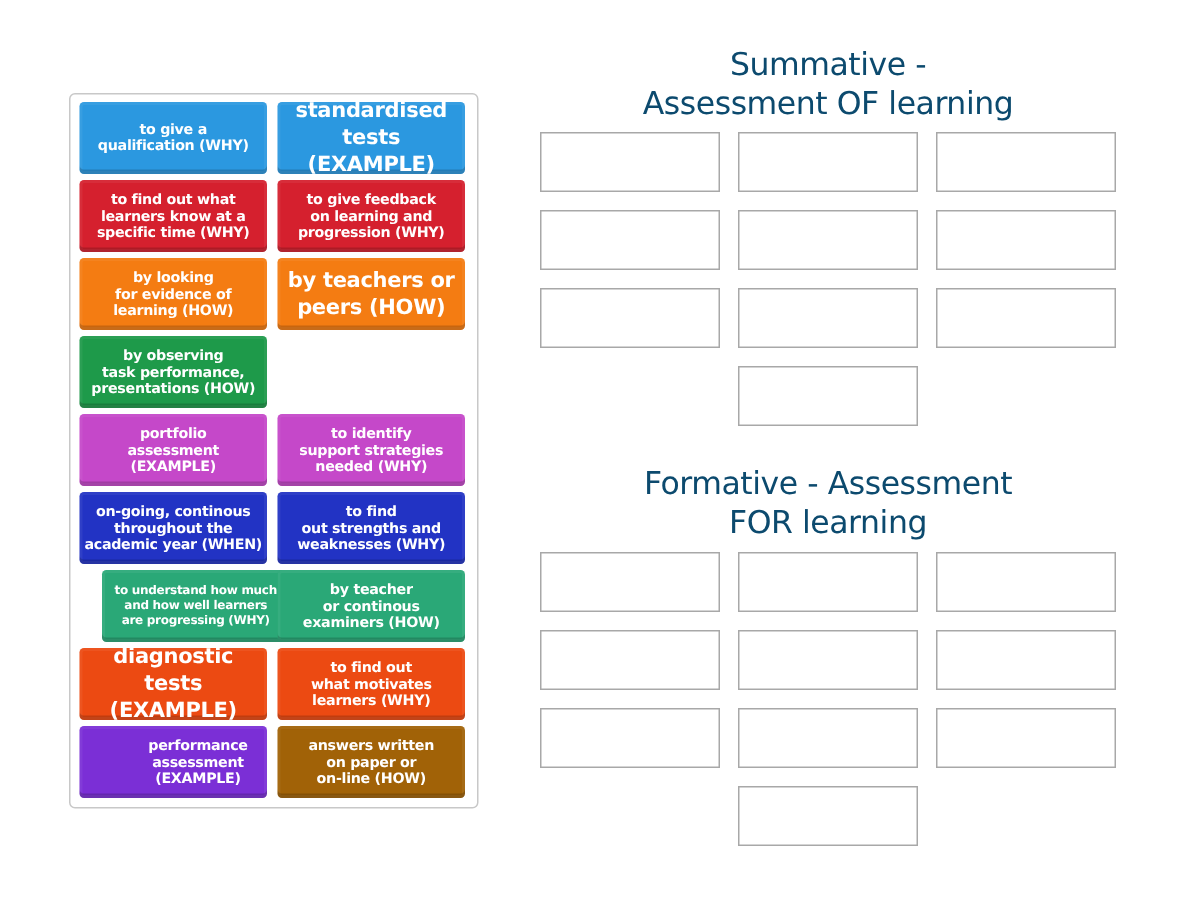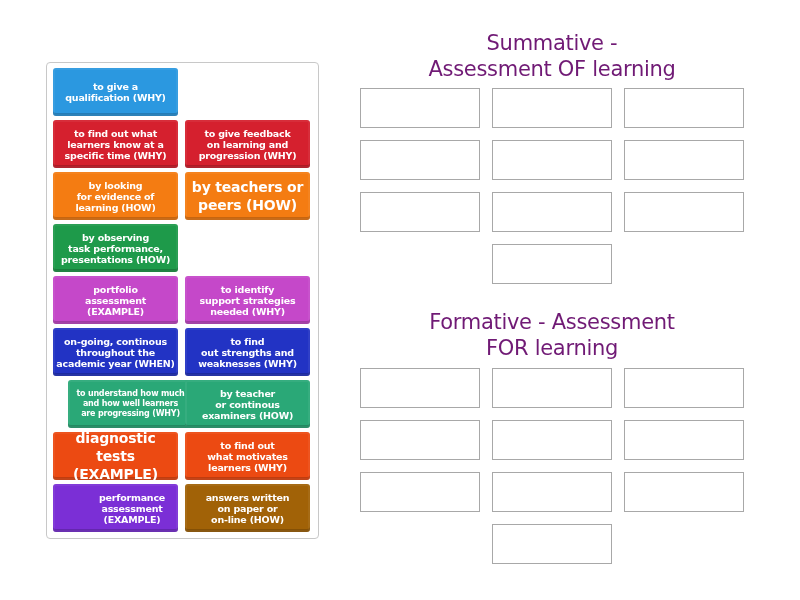--- a/index.html
+++ b/index.html
@@ -17,33 +17,35 @@
     font-size: 9.5px; line-height: 11px; padding: 2px 3px;
     box-shadow: inset 0 -3px 0 rgba(0,0,0,0.18), inset 0 0 0 2px rgba(255,255,255,0.06);
     cursor: grab; white-space: pre-line; letter-spacing: -0.2px;
   }
   .tile.big { font-size: 14px; line-height: 18px; font-weight: bold; }
   .tile.small { font-size: 8px; line-height: 10px; margin-left: 15px; }
 
   .heading {
     position: absolute; left: 360px; width: 384px; text-align: center;
     font-family: "DejaVu Sans", "Liberation Sans", sans-serif; font-size: 21px;
-    line-height: 26px; color: #701a75; white-space: pre-line; letter-spacing: -0.3px;
+    line-height: 26px; color: #0c4a6e; white-space: pre-line; letter-spacing: -0.3px;
   }
   .drop {
     position: absolute; width: 120px; height: 40px;
     border: 1px solid #a8a8a8; background: #fff;
   }
 </style>
 </head>
 <body>
 
 <div class="tray" id="tray">
     <div class="tile" style="left: 6px; top: 5px; background: rgb(43, 152, 224);">to give a
 qualification (WHY)</div>
+    <div class="tile big" style="left: 138px; top: 5px; background: rgb(43, 152, 224);">standardised
+tests (EXAMPLE)</div>
     <div class="tile" style="left: 6px; top: 57px; background: rgb(213, 32, 46);">to find out what
 learners know at a
 specific time (WHY)</div>
     <div class="tile" style="left: 138px; top: 57px; background: rgb(213, 32, 46);">to give feedback
 on learning and
 progression (WHY)</div>
     <div class="tile" style="left: 6px; top: 109px; background: rgb(244, 124, 18);">by looking
 for evidence of
 learning (HOW)</div>
     <div class="tile big" style="left: 138px; top: 109px; background: rgb(244, 124, 18);">by teachers or

